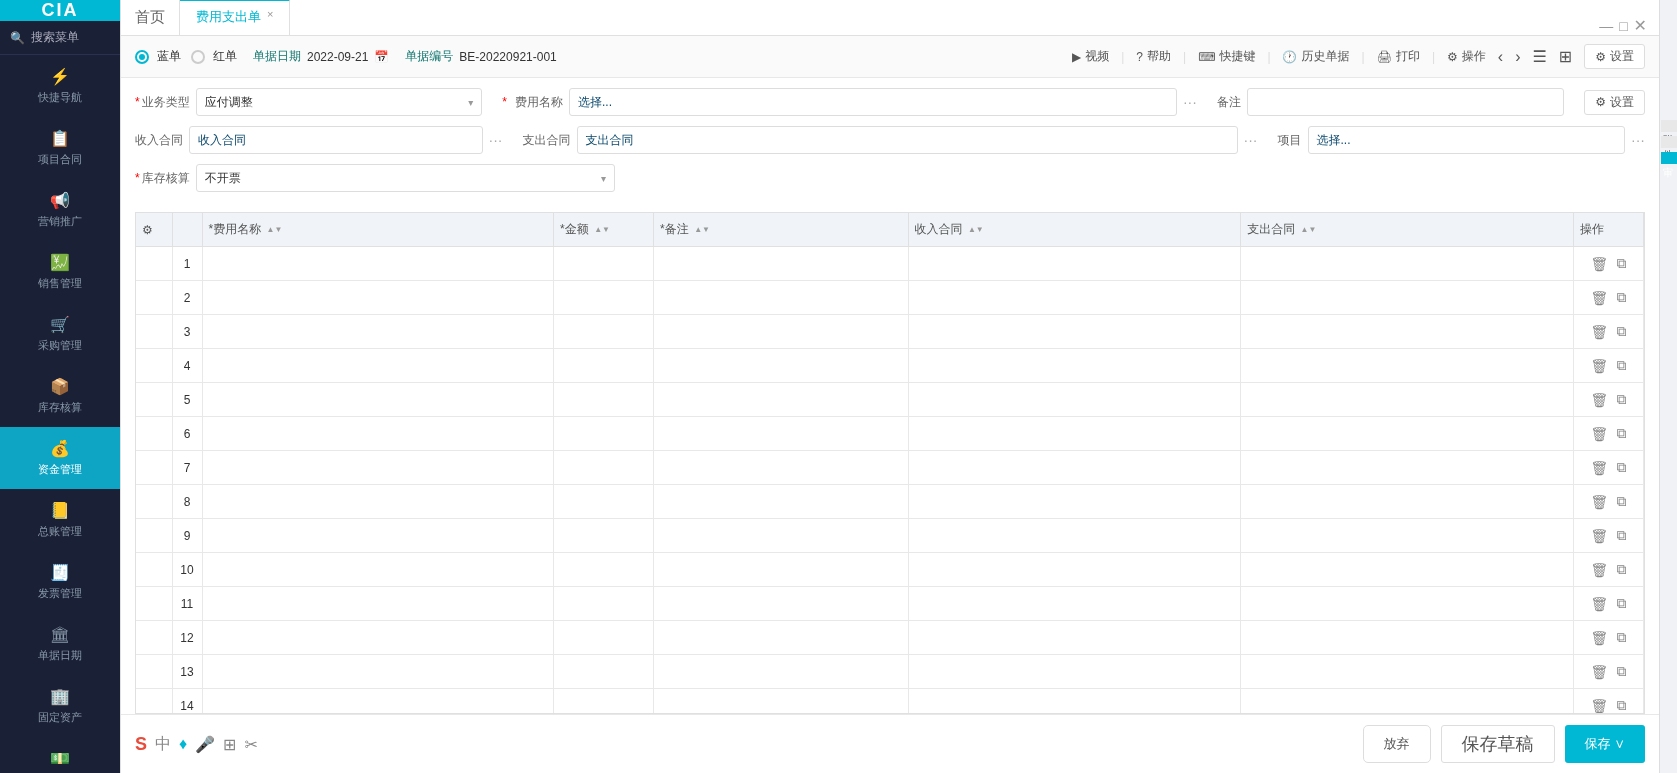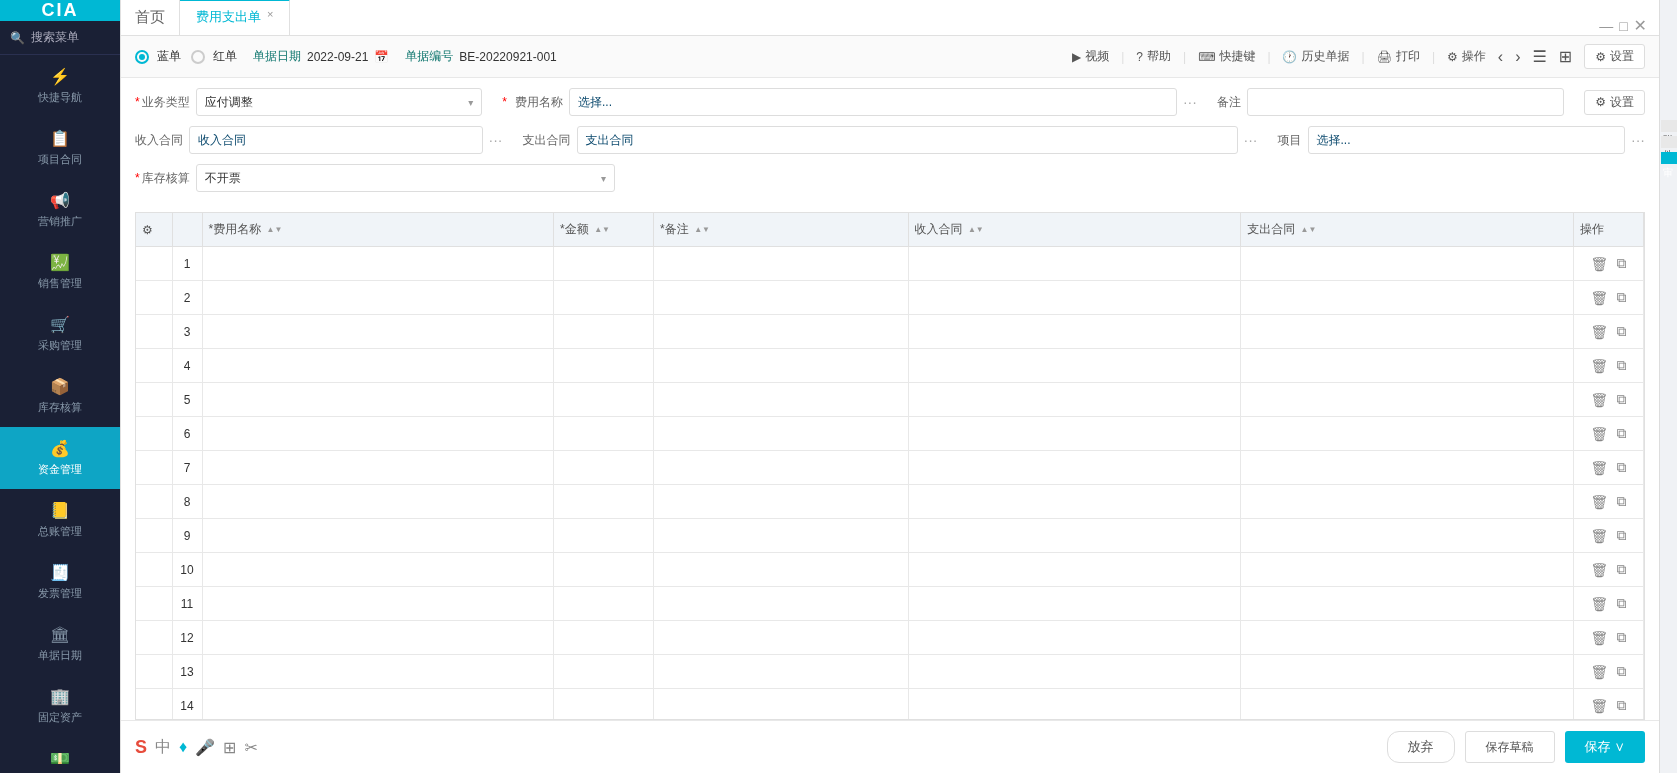--- a/index.html
+++ b/index.html
@@ -57,22 +57,22 @@
     .data-table td { padding: 6px 6px; border-right: 1px solid #e8e8e8; border-bottom: 1px solid #e8e8e8; color: #333; min-height: 28px; height: 28px; }
     .row-num { color: #999; text-align: center; width: 30px; }
     .action-cell { display: flex; gap: 4px; justify-content: center; align-items: center; }
     .action-btn { background: none; border: none; cursor: pointer; color: #888; font-size: 14px; padding: 2px; }
     
     
     .form-bottom { padding: 10px 14px; border-top: 1px solid #e8e8e8; display: flex; align-items: center; justify-content: space-between; background: #fff; }
     .bottom-icons { display: flex; gap: 8px; align-items: center; }
     .bottom-icon { font-size: 16px; cursor: pointer; color: #888; }
     .bottom-actions { display: flex; gap: 10px; }
-    .btn-discard { border: 1px solid #ddd; background: #fff; padding: 6px 20px; border-radius: 12px; cursor: pointer; font-size: 13px; color: #555; }
-    .btn-draft { border: 1px solid #ddd; background: #fff; padding: 6px 20px; border-radius: 3px; cursor: pointer; font-size: 12px; color: #555; }
+    .btn-discard { border: 1px solid #ddd; background: #fff; padding: 6px 20px; border-radius: 5px; cursor: pointer; font-size: 13px; color: #555; }
+    .btn-draft { border: 1px solid #ddd; background: #fff; padding: 6px 20px; border-radius: 3px; cursor: pointer; font-size: 18px; color: #555; }
     .btn-save { background: #00b8d4; border: none; padding: 6px 20px; border-radius: 3px; cursor: pointer; font-size: 13px; color: #fff; display: flex; align-items: center; gap: 4px; }
     
     
     .inner-window { flex: 1; background: #fff; display: flex; flex-direction: column; position: relative; border-left: 1px solid #e0e0e0; }
 
     .tab-bar-home { color: #666; padding: 7px 14px; font-size: 15px; cursor: pointer; border-right: 1px solid #e0e0e0; height: 36px; display: flex; align-items: center; }
 
     .right-btns-col { width: 18px; background: #f0f2f5; display: flex; flex-direction: column; align-items: center; border-left: 1px solid #ddd; padding-top: 120px; gap: 4px; }
     .right-vert-btn { writing-mode: vertical-rl; font-size: 10px; color: #666; cursor: pointer; background: #e8e8e8; padding: 6px 2px; width: 16px; text-align: center; }
     .right-vert-btn.teal { background: #00b8d4; color: #fff; }

